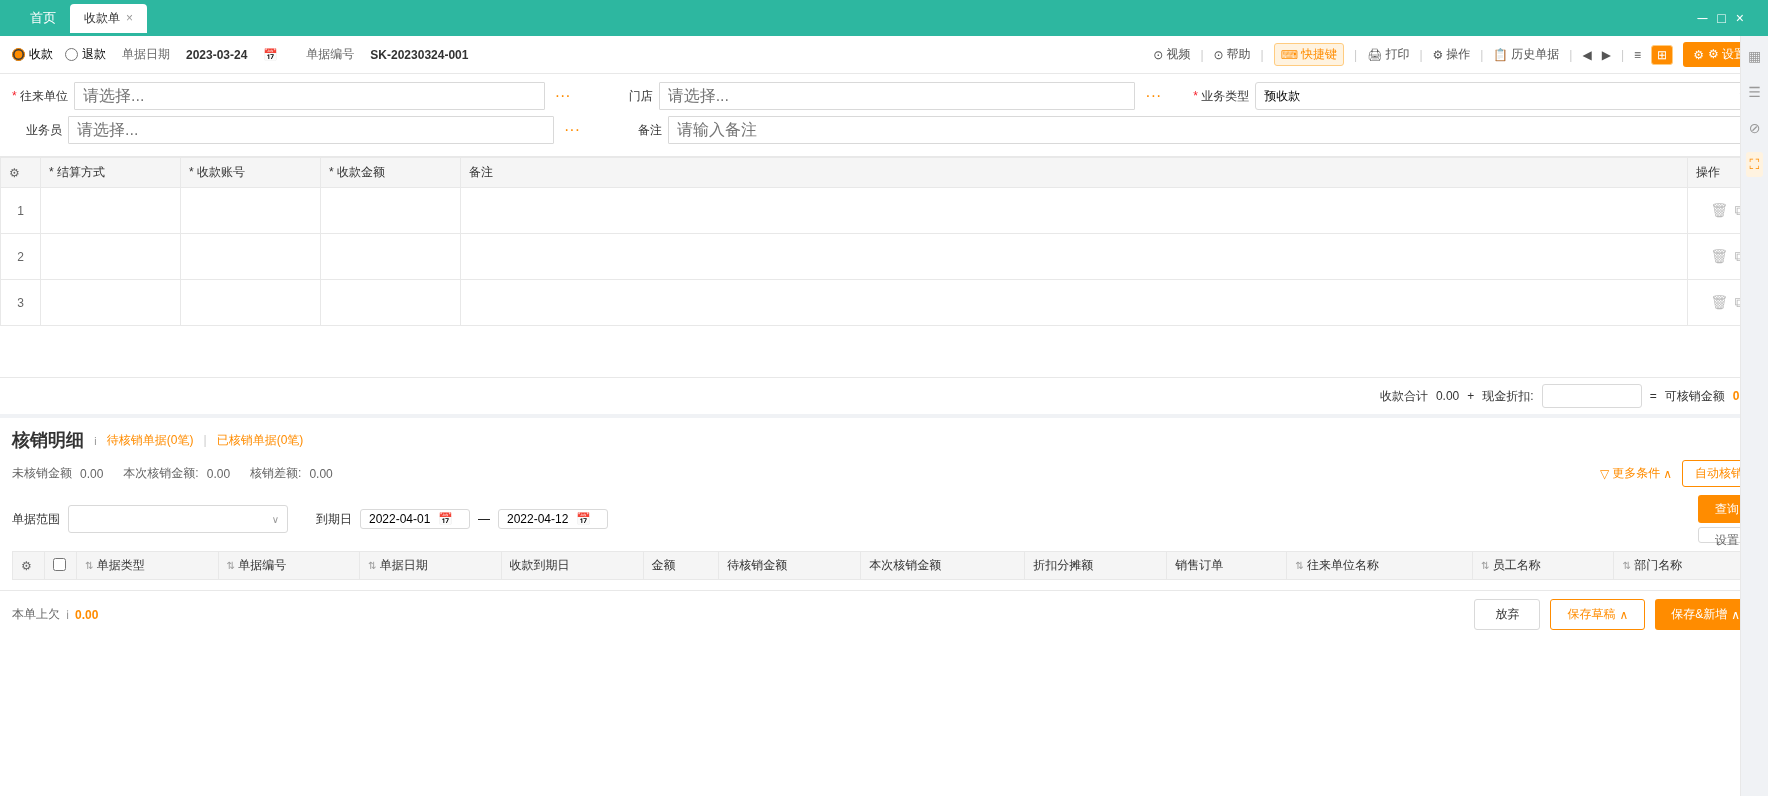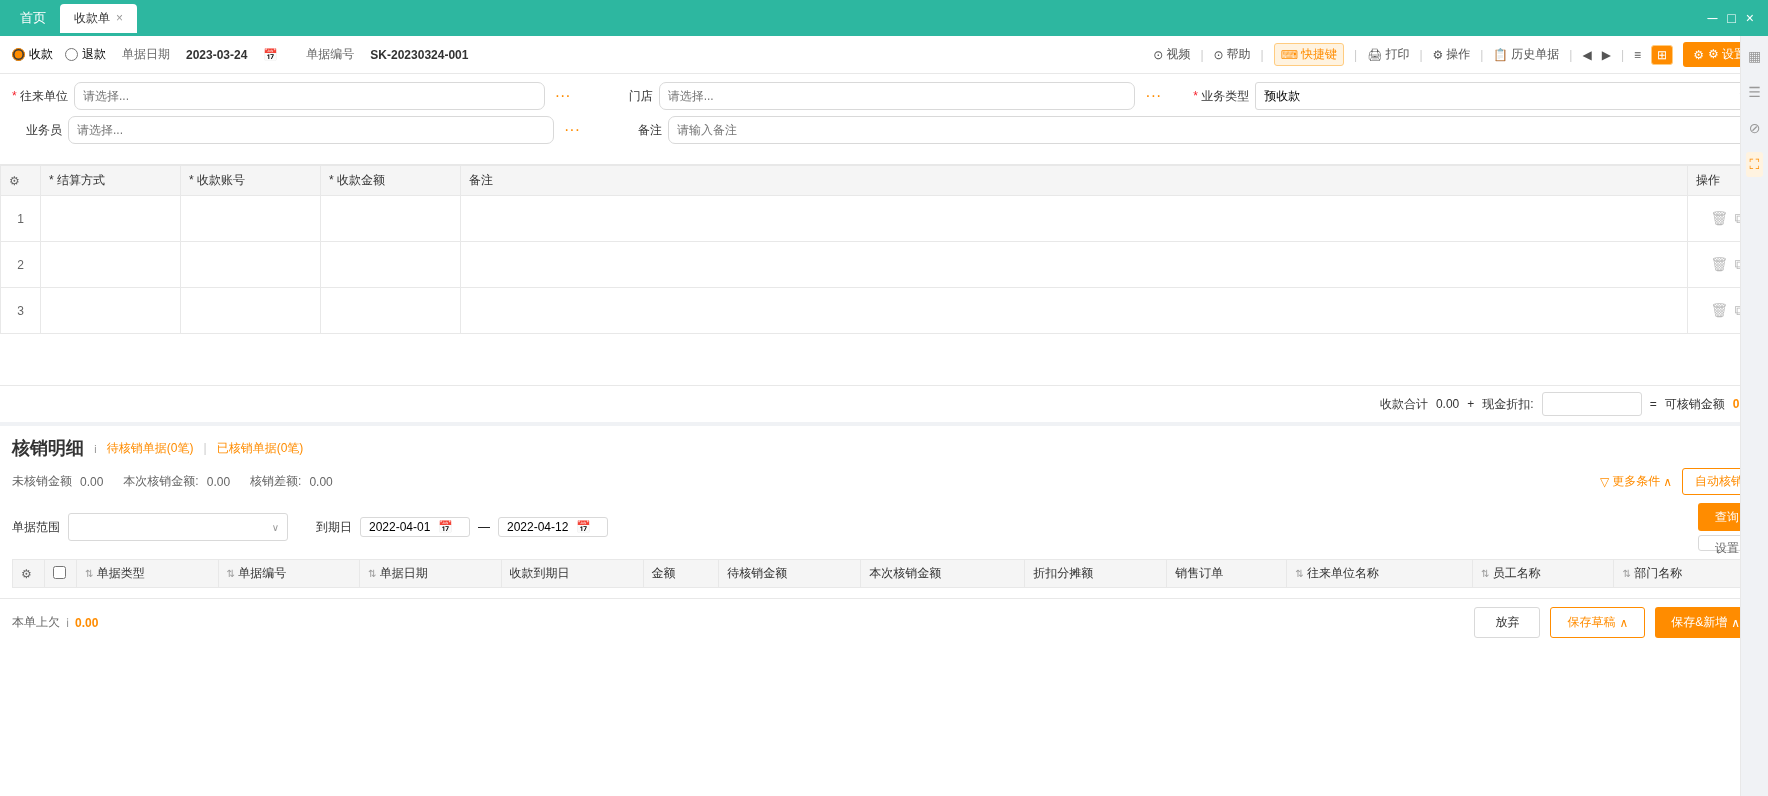--- a/index.html
+++ b/index.html
@@ -1,21 +1,21 @@
 <!DOCTYPE html>
 <html><head>
   <meta charset="utf-8">
   <style>
     * { box-sizing: border-box; margin: 0; padding: 0; font-family: 'Microsoft YaHei', Arial, sans-serif; font-size: 12px; }
     body { background: #f0f2f5; width: 1768px; height: 796px; overflow: hidden; }
 
     
     .tab-bar {
       display: flex; align-items: center; background: #2db7a0; height: 36px;
-      padding: 0 6px; color: white; justify-content: space-between;
+      padding: 0 16px; color: white; justify-content: space-between;
     }
     .tab-bar .tab-home {
       padding: 6px 14px; color: white; cursor: pointer; font-size: 13px;
     }
     .tab-bar .tab-active {
       background: white; color: #333; padding: 6px 14px; border-radius: 4px 4px 0 0;
       display: flex; align-items: center; gap: 6px; cursor: pointer; font-size: 13px;
     }
     .tab-bar .tab-active .close-x { color: #999; font-size: 12px; cursor: pointer; }
     .tab-bar .spacer { flex: 1; }
@@ -35,26 +35,26 @@
     .radio-item input[type=radio] { accent-color: #ff8c00; }
     .toolbar-right { margin-left: auto; display: flex; align-items: center; gap: 10px; color: #666; }
     .toolbar-right .tool-btn { display: flex; align-items: center; gap: 3px; cursor: pointer; color: #555; font-size: 12px; }
     .toolbar-right .tool-btn.highlighted { background: #fff3e0; color: #ff8c00; border: 1px solid #ffcc80; border-radius: 3px; padding: 2px 6px; }
     .sep { color: #ccc; }
     .settings-btn { background: #ff8c00; color: white; border: none; border-radius: 3px; padding: 4px 10px; cursor: pointer; display: flex; align-items: center; gap: 4px; }
 
     
     .form-section { padding: 8px 12px; border-bottom: 1px solid #e8e8e8; background: white; }
     .form-row { display: flex; align-items: flex-start; gap: 8px; margin-bottom: 6px; }
-    .form-row:last-child { margin-bottom: 12px; }
+    .form-row:last-child { margin-bottom: 4px; }
     .form-field { display: flex; align-items: center; gap: 6px; flex: 1; }
     .form-label { color: #333; white-space: nowrap; min-width: 50px; text-align: right; }
     .form-input {
-      border: 1px solid #d9d9d9; border-radius: 7px; padding: 3px 8px;
-      height: 28px; flex: 1; color: #999; outline: none; font-size: 12px;
+      border: 1px solid #d9d9d9; border-radius: 1px; padding: 3px 8px;
+      height: 28px; flex: 1; color: #999; outline: none; font-size: 16px;
     }
     .more-btn { color: #ff8c00; cursor: pointer; font-size: 16px; padding: 0 4px; }
     .form-select { display: flex; align-items: center; border: 1px solid #d9d9d9; border-radius: 3px; height: 28px; padding: 8px 8px; flex: 1; justify-content: space-between; cursor: pointer; }
     .form-select .chevron { color: #999; }
 
     
     .table-section { flex: 1; overflow: hidden; display: flex; flex-direction: column; }
     .data-table { width: 100%; border-collapse: collapse; }
     .data-table th {
       background: #f5f5f5; border: 1px solid #e8e8e8; padding: 6px 8px;

